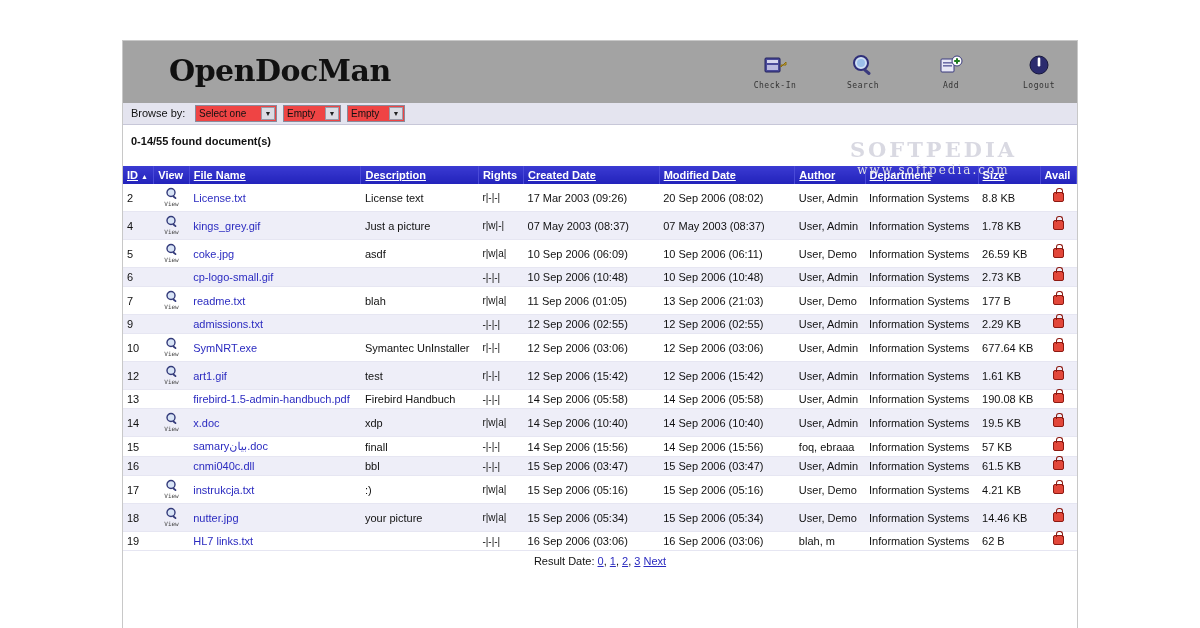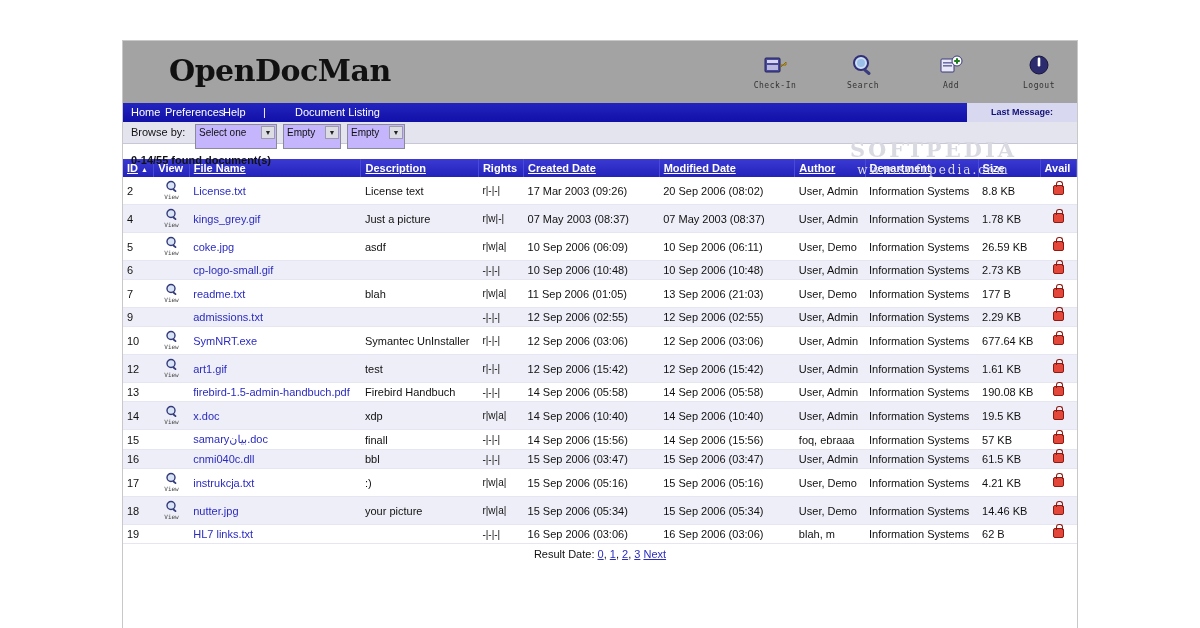--- a/index.html
+++ b/index.html
@@ -112,22 +112,22 @@
     font-size: 11px;
     color: #111111;
     padding-left: 8px;
   }
   .browsebar .blabel {
     position: absolute; left: 8px; top: 4px;
   }
   .sel {
     position: absolute;
     top: 2px;
-    height: 25px;
-    background: #c4b5fd;
+    height: 17px;
+    background: #ef4444;
     border: 1px solid #8a8a9a;
     font-size: 10px;
     color: #111;
     padding: 1px 18px 0 3px;
     line-height: 14px;
     white-space: nowrap;
     cursor: pointer;
   }
   .sel .arrow {
     position: absolute;
@@ -138,21 +138,21 @@
     font-size: 7px;
     text-align: center;
     line-height: 12px;
     color: #222;
   }
   .sel-one   { left: 72px; width: 82px; }
   .sel-two   { left: 160px; width: 58px; }
   .sel-three { left: 224px; width: 58px; }
   
   .foundrow {
-    height: 15px;
+    height: 41px;
     padding: 10px 0 0 8px;
     font-size: 11px;
     font-weight: bold;
     color: #111111;
   }
   
   table.doclist {
     width: 100%;
     border-collapse: collapse;
     font-size: 11px;
@@ -314,28 +314,20 @@
             <svg class="ic" width="26" height="24" viewBox="0 0 26 24" aria-hidden="true">
               <circle cx="13" cy="12" r="9" fill="#2b2b6e" stroke="#16163c"></circle>
               <rect x="11.7" y="4.5" width="2.6" height="9" rx="1.2" fill="#ffffff"></rect>
             </svg>
           </span>
           <span class="tlabel">Logout</span>
         </div>
       </div>
     </div>
 
-    <div class="navbar">
-      <span class="nitem n-home">Home</span>
-      <span class="nitem n-pref">Preferences</span>
-      <span class="nitem n-help">Help</span>
-      <span class="nitem n-sep">|</span>
-      <span class="nitem n-doclist">Document Listing</span>
-      <div class="lastmsg">Last Message:</div>
-    </div>
 
     <div class="browsebar">
       <span class="blabel">Browse by:</span>
       <div class="sel sel-one">
         <span>Select one</span>
         <span class="arrow">▼</span>
       </div>
       <div class="sel sel-two">
         <span>Empty</span>
         <span class="arrow">▼</span>

